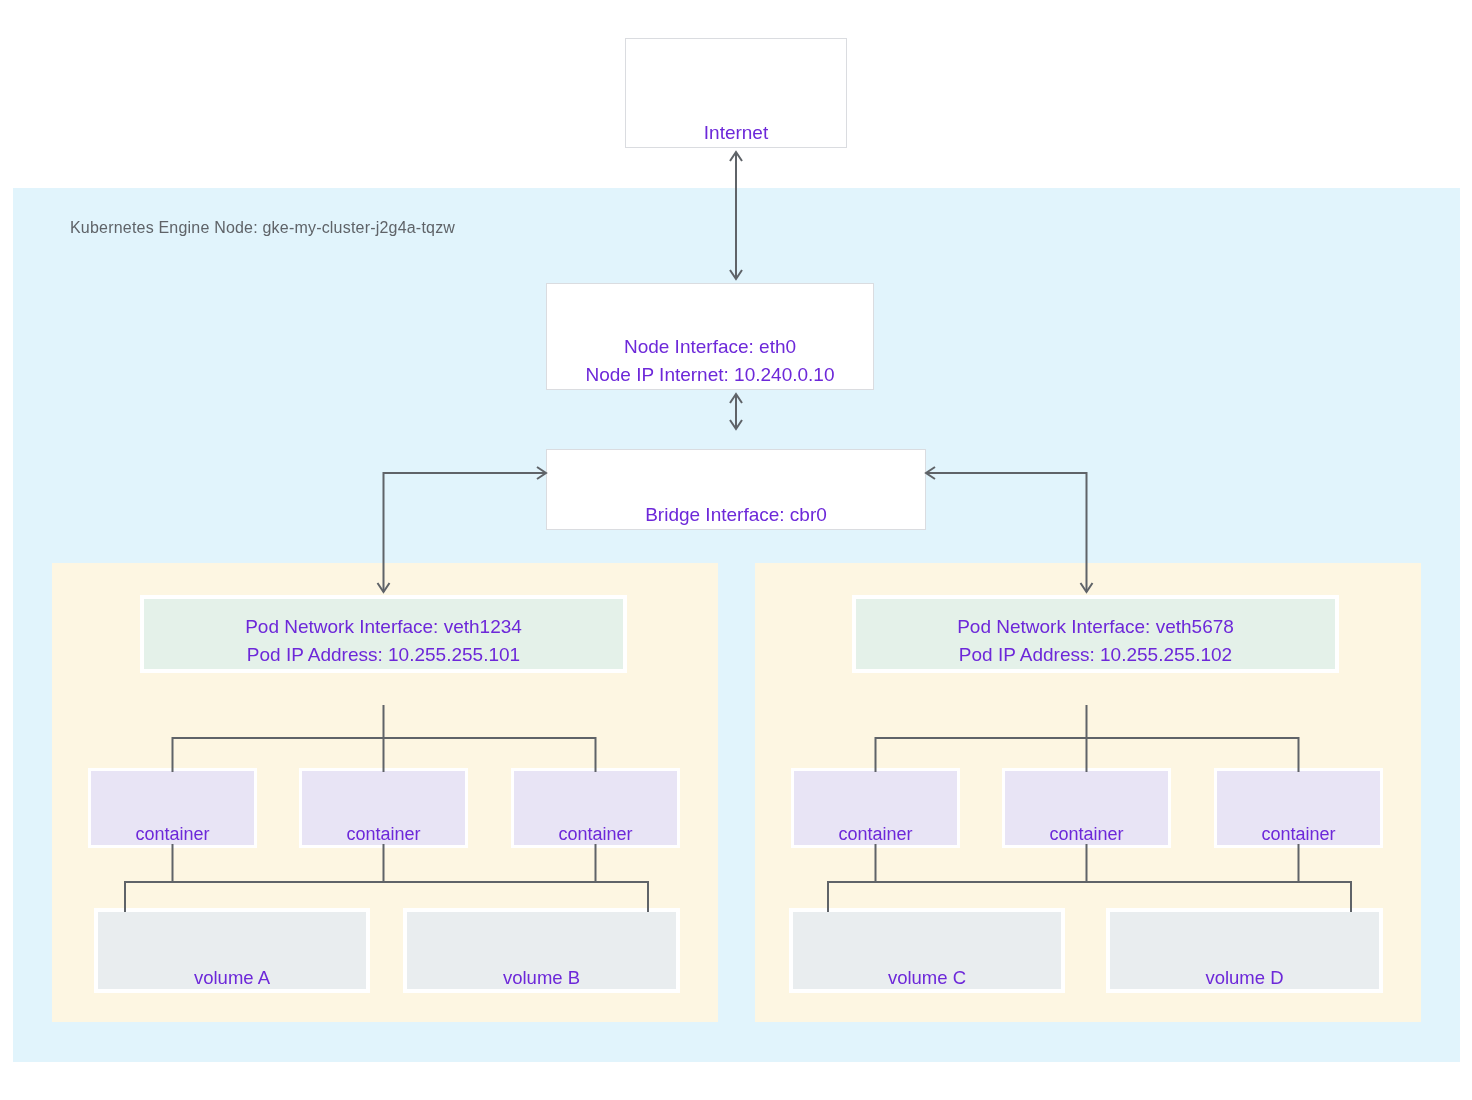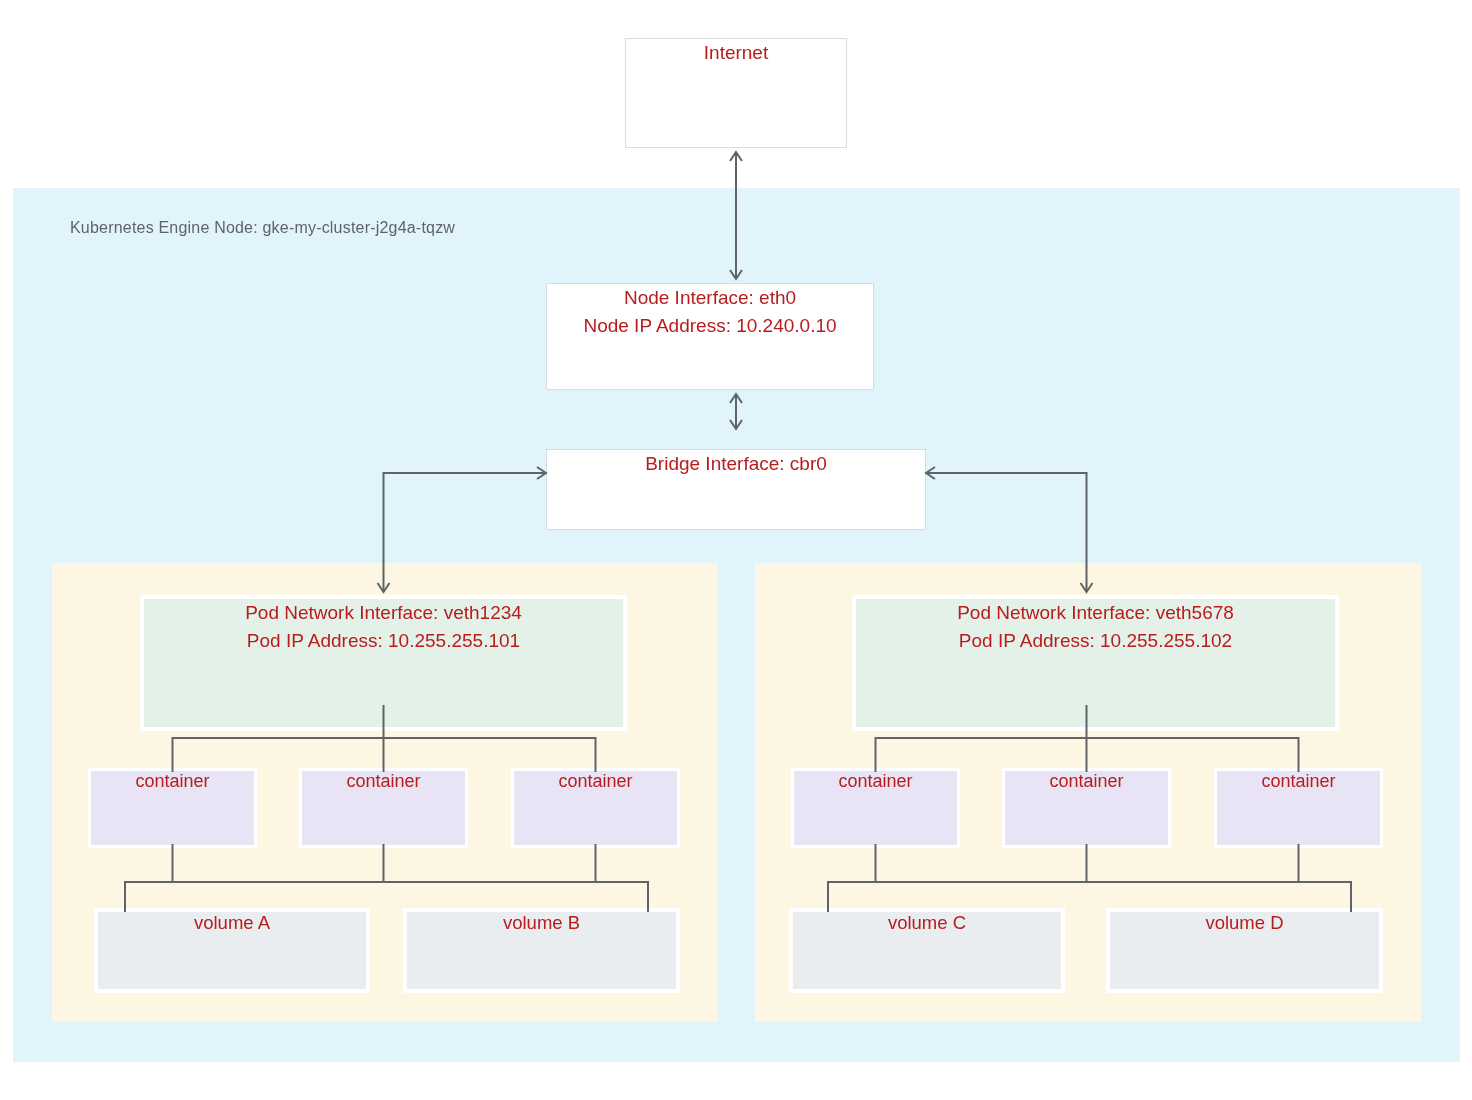--- a/index.html
+++ b/index.html
@@ -9,28 +9,28 @@
   
   .node-bg{position:absolute;left:13px;top:188px;width:1447px;height:874px;background:#e1f4fc;z-index:1;}
   .pod-bg{position:absolute;top:563px;width:666px;height:459px;background:#fdf6e2;z-index:1;}
   .pod-bg.left{left:52px;}
   .pod-bg.right{left:755px;}
 
   .node-label{position:absolute;left:34px;top:219px;font-size:16px;color:#5f6368;z-index:2;letter-spacing:.2px;margin-left:36px;}
 
   
   .box{position:absolute;box-sizing:border-box;display:flex;flex-direction:column;align-items:center;
-       justify-content:flex-start;text-align:center;color:#b91c1c;z-index:2;}
+       justify-content:flex-end;text-align:center;color:#6d28d9;z-index:2;}
   .white-box{background:#ffffff;border:1px solid #dadce0;font-size:19px;line-height:28px;}
   .internet-box{left:625px;top:38px;width:222px;height:110px;}
   .nodeif-box{left:546px;top:283px;width:328px;height:107px;}
   .bridge-box{left:546px;top:433px;width:380px;height:81px;margin-top:16px;}
 
   .green-box{background:#e4f1e9;border:4px solid #ffffff;font-size:19px;line-height:28px;
-             top:595px;width:487px;height:136px;}
+             top:595px;width:487px;height:78px;}
   .green-box.p1{left:140px;}
   .green-box.p2{left:824px;margin-left:28px;}
 
   .container-box{background:#e8e4f5;border:3px solid #ffffff;font-size:18px;
                  top:768px;width:169px;height:80px;}
   .volume-box{background:#e9edef;border:4px solid #ffffff;font-size:18.5px;
               top:908px;height:85px;}
 
   
   svg.wires{position:absolute;left:0;top:0;z-index:3;pointer-events:none;}
@@ -46,21 +46,21 @@
   <div class="pod-bg right"></div>
 
   <div class="node-label">Kubernetes Engine Node: gke-my-cluster-j2g4a-tqzw</div>
 
   <div class="box white-box internet-box">
     <span>Internet</span>
   </div>
 
   <div class="box white-box nodeif-box">
     <span>Node Interface: eth0</span>
-    <span>Node IP Address: 10.240.0.10</span>
+    <span>Node IP Internet: 10.240.0.10</span>
   </div>
 
   <div class="box white-box bridge-box">
     <span>Bridge Interface: cbr0</span>
   </div>
 
   <div class="box green-box p1">
     <span>Pod Network Interface: veth1234</span>
     <span>Pod IP Address: 10.255.255.101</span>
   </div>

